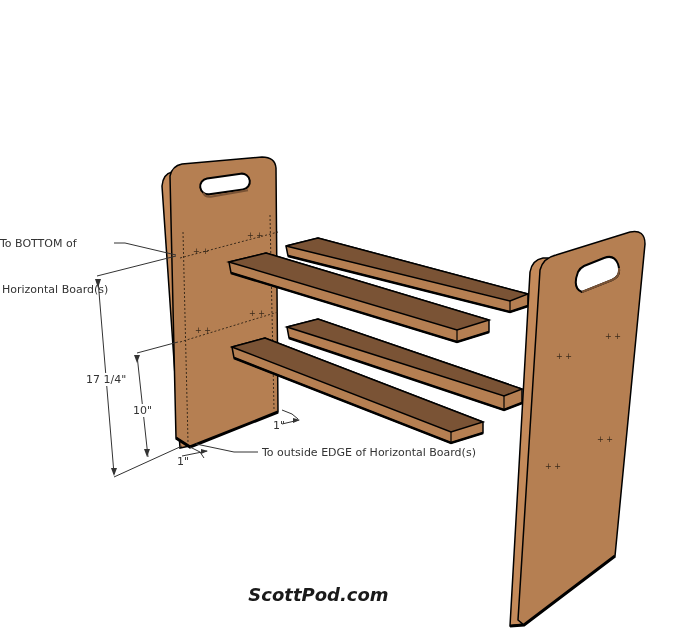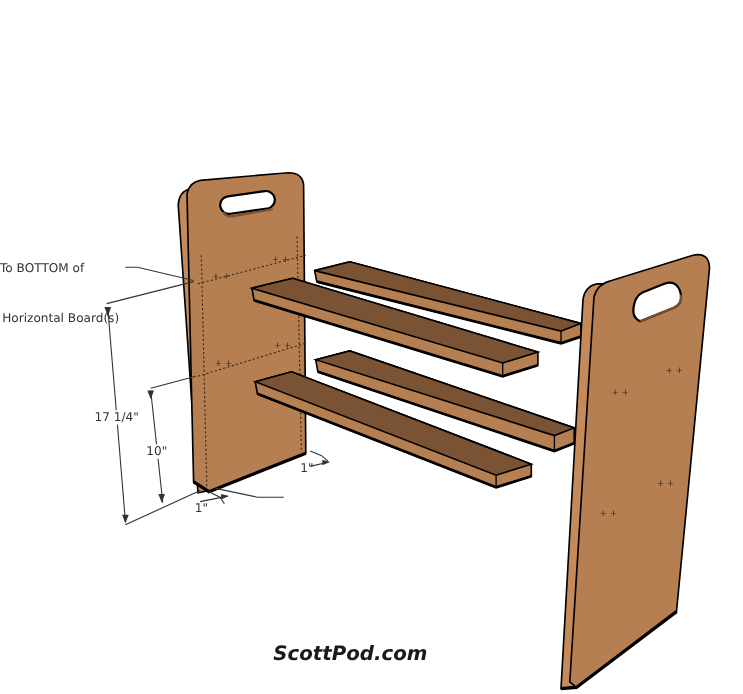--- a/index.html
+++ b/index.html
@@ -148,15 +148,16 @@
   </svg>
 
   <div class="lbl lbl-right" style="left:0; top:237px; width:110px;">To BOTTOM of</div>
   <div class="lbl" style="left:2px; top:251px;margin-top:32px;">Horizontal Board(s)</div>
 
   <div class="lbl" style="left:86px; top:373px; background:#fff;">17 1/4"</div>
   <div class="lbl" style="left:133px; top:404px; background:#fff;">10"</div>
   <div class="lbl" style="left:177px; top:455px;">1"</div>
   <div class="lbl" style="left:273px; top:419px;">1"</div>
 
+  <div class="lbl" style="left:262px; top:446px;">To outside EDGE of Horizontal Board(s)</div>
 
   <div class="watermark">ScottPod.com</div>
 </div>
 
 </body></html>

